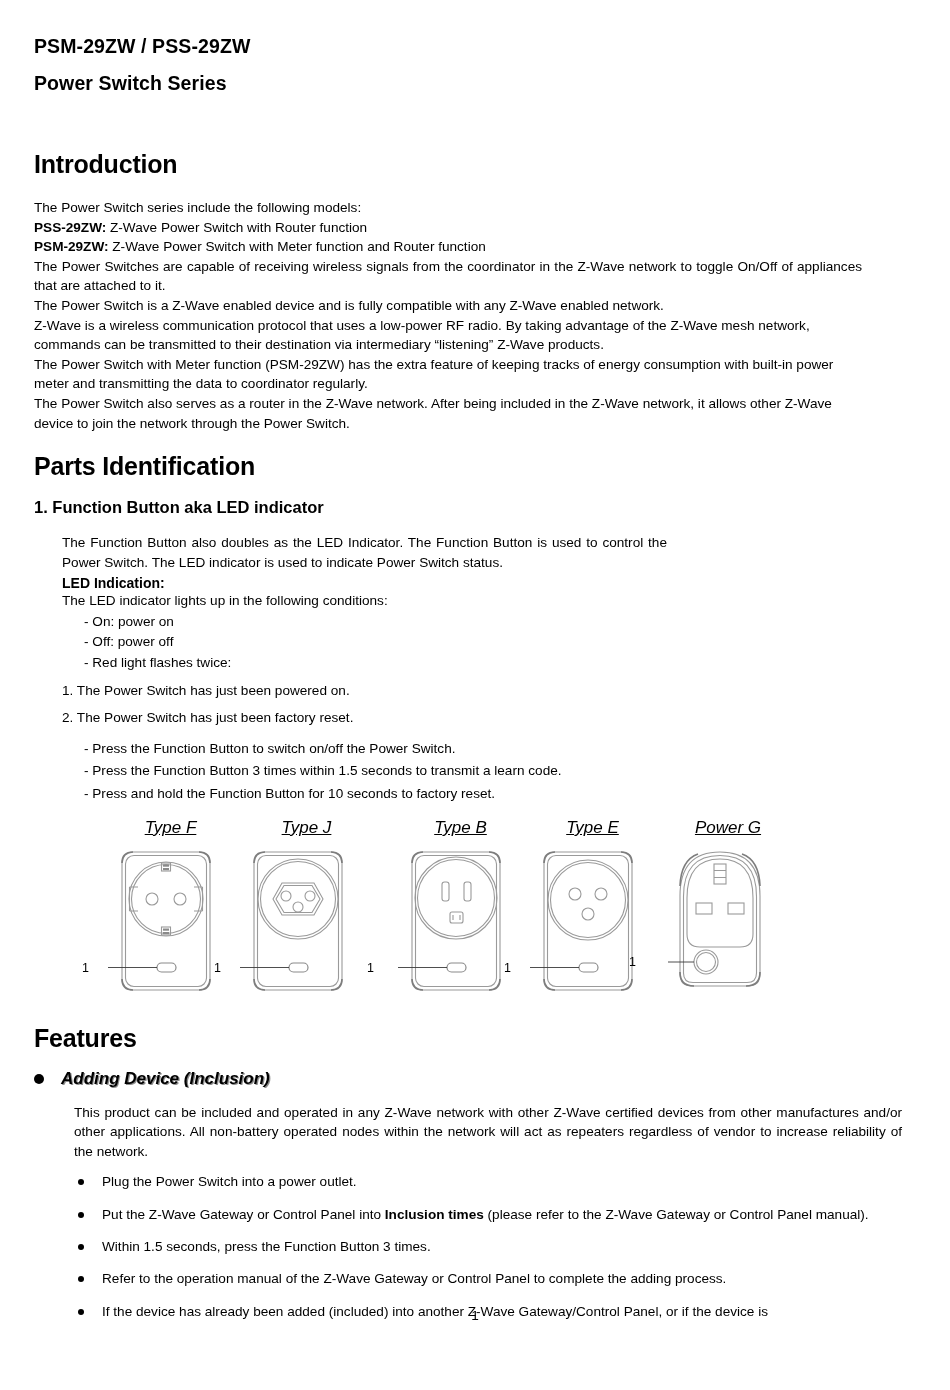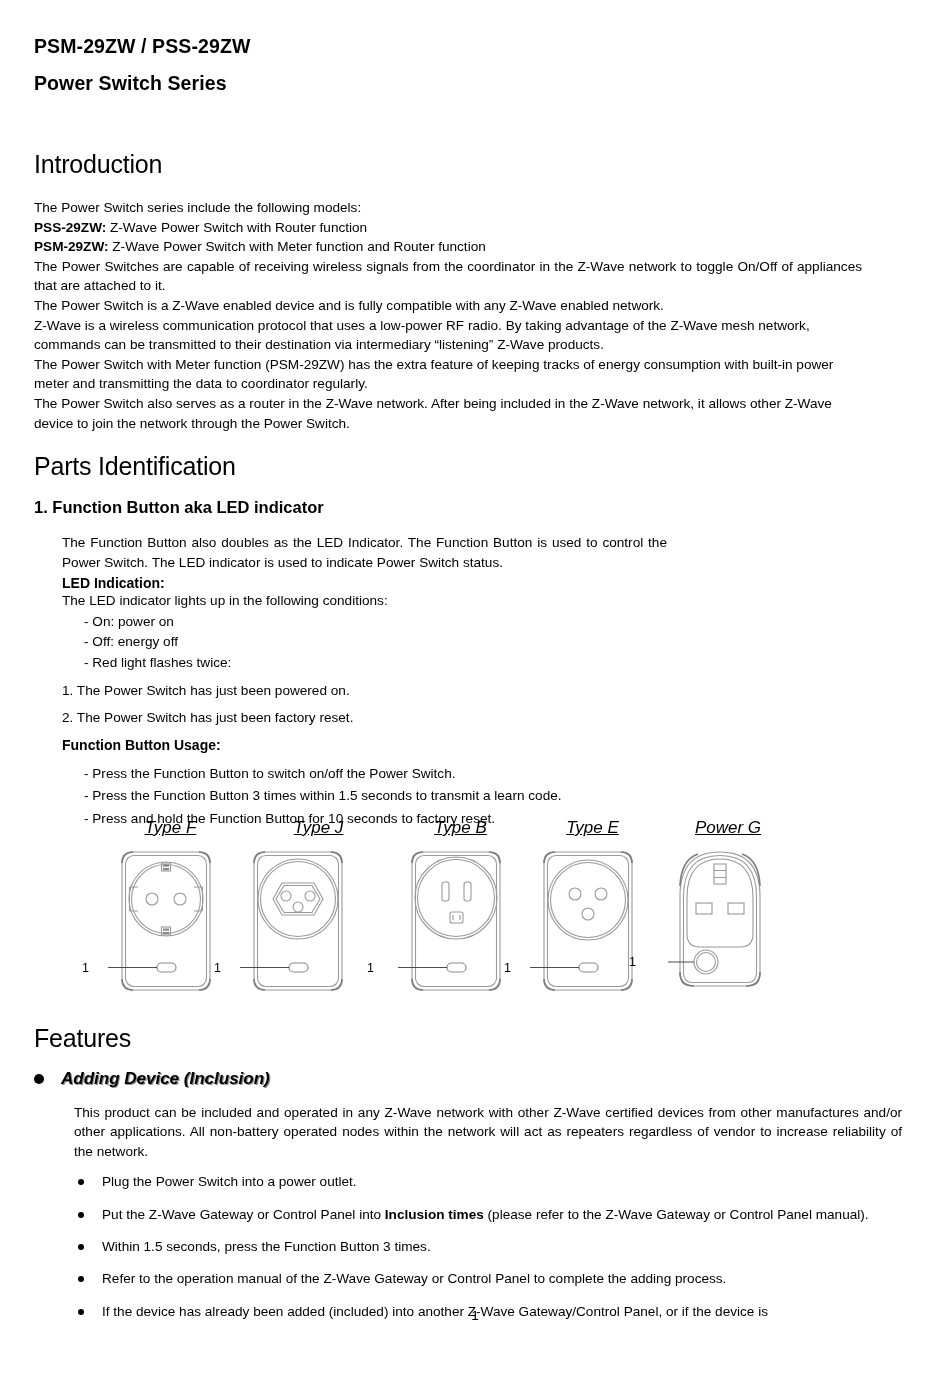--- a/index.html
+++ b/index.html
@@ -12,21 +12,21 @@
     overflow:hidden;
   }
   .page { position:relative; width:946px; height:1390px; padding:0; box-sizing:border-box;border-radius:10px; }
 
   
   .doc-header { position:absolute; left:34px; top:36px; width:880px; }
   .doc-title-line { font-size:19.5px; font-weight:bold; letter-spacing:0.1px; line-height:1.05; }
   .doc-title-line + .doc-title-line { margin-top:17px; }
 
   
-  .h1 { font-size:25px; font-weight:normal; letter-spacing:-0.2px; }
+  .h1 { font-size:25px; font-weight:bold; letter-spacing:-0.2px; }
   .h2 { font-size:16.5px; font-weight:bold; }
   .h3 { font-size:14px; font-weight:bold; }
 
   
   .body-text { font-size:13.6px; line-height:19.6px; }
   .just { text-align:justify; }
   .bold { font-weight:bold; }
 
   
   .intro { position:absolute; left:34px; top:150px; width:828px; }
@@ -107,30 +107,29 @@
     <div class="h1">Parts Identification</div>
     <div class="h2">1. Function Button aka LED indicator</div>
 
     <div class="parts-indent">
       <p class="body-text just">The Function Button also doubles as the LED Indicator. The Function Button is used to control the Power Switch. The LED indicator is used to indicate Power Switch status.</p>
       <div class="h3 blk-gap">LED Indication:</div>
       <p class="body-text">The LED indicator lights up in the following conditions:</p>
 
       <div class="sub-list">
         <div class="body-text li">- On: power on</div>
-        <div class="body-text li">- Off: energy off</div>
+        <div class="body-text li">- Off: power off</div>
         <div class="body-text li">- Red light flashes twice:</div>
       </div>
 
       <div class="num-list">
         <div class="body-text li">1. The Power Switch has just been powered on.</div>
         <div class="body-text li">2. The Power Switch has just been factory reset.</div>
       </div>
 
-      <div class="h3" style="margin-top:9px;">Function Button Usage:</div>
       <div class="sub-list">
         <div class="body-text li" style="margin-top:11px;">- Press the Function Button to switch on/off the Power Switch.</div>
         <div class="body-text li" style="margin-top:3px;">- Press the Function Button 3 times within 1.5 seconds to transmit a learn code.</div>
         <div class="body-text li" style="margin-top:3px;">- Press and hold the Function Button for 10 seconds to factory reset.</div>
       </div>
     </div>
   </div>
 
   <div class="diagrams">
 
@@ -159,21 +158,21 @@
           <rect x="55" y="82.5" width="6" height="2.2"></rect>
           <rect x="55" y="86" width="6" height="2.2"></rect>
         </g>
         <rect x="49" y="117" width="19" height="9" rx="4.5" ry="4.5" fill="none" stroke="#8a8a8a" stroke-width="1.2"></rect>
         <line x1="-20" y1="121.5" x2="49" y2="121.5" stroke="#3a3a3a" stroke-width="0.9"></line>
       </svg>
       <div style="position:absolute; left:-26px; top:143px; font-size:12.5px;">1</div>
     </div>
 
     <div class="dev" style="left:240px; top:0px; width:125px;">
-      <div class="dev-label" style="left:16px; top:0; width:125px;">Type J</div>
+      <div class="dev-label" style="left:4px; top:0; width:125px;">Type J</div>
       <svg width="125" height="160" viewBox="0 0 125 160" style="position:absolute; left:0; top:28px;">
         <g fill="none" stroke="#9a9a9a" stroke-width="1.1">
           <rect x="14" y="6" width="88" height="138" rx="11" ry="11"></rect>
           <rect x="17.5" y="9.5" width="81" height="131" rx="8.5" ry="8.5"></rect>
           <path d="M14 17 Q14 6 25 6" stroke="#7d7d7d" stroke-width="1.6"></path>
           <path d="M91 6 Q102 6 102 17" stroke="#7d7d7d" stroke-width="1.6"></path>
           <path d="M14 133 Q14 144 25 144" stroke="#7d7d7d" stroke-width="1.6"></path>
           <path d="M91 144 Q102 144 102 133" stroke="#7d7d7d" stroke-width="1.6"></path>
           <circle cx="58" cy="53" r="40"></circle>
           <circle cx="58" cy="53" r="37.5"></circle>

